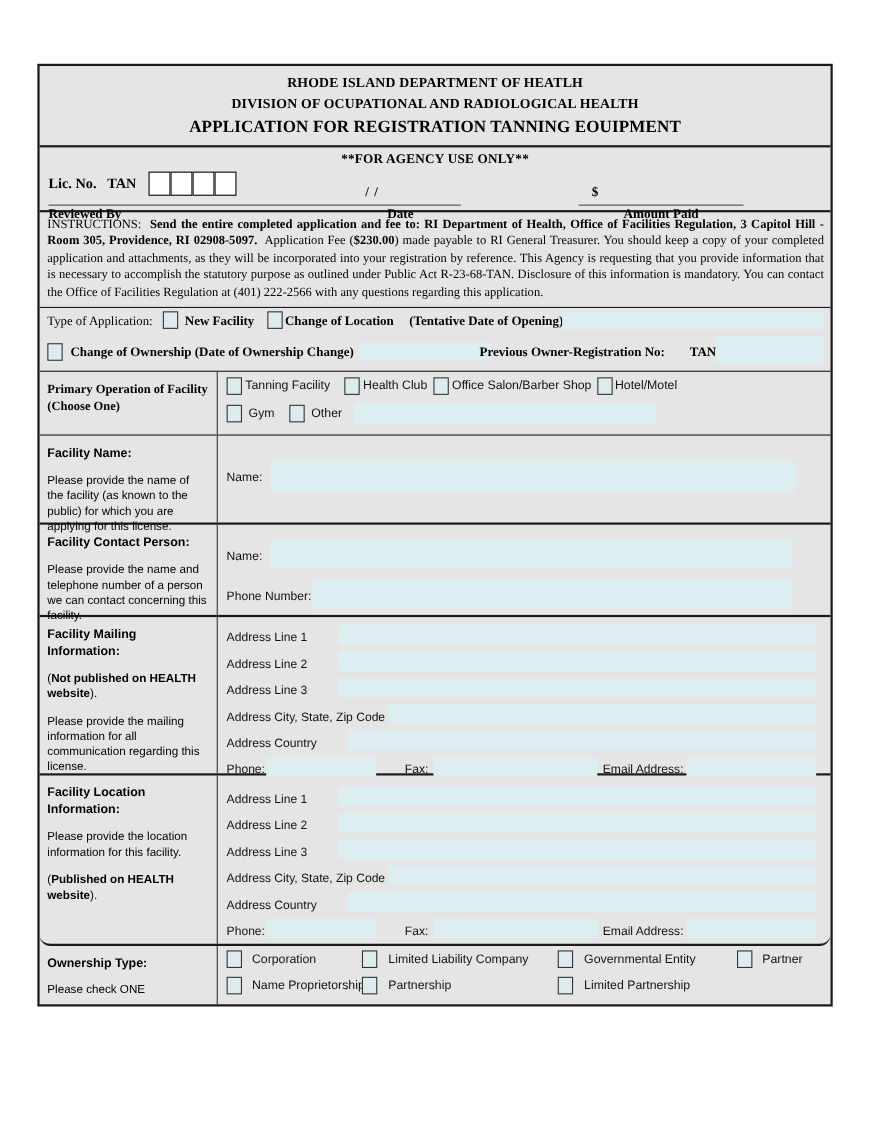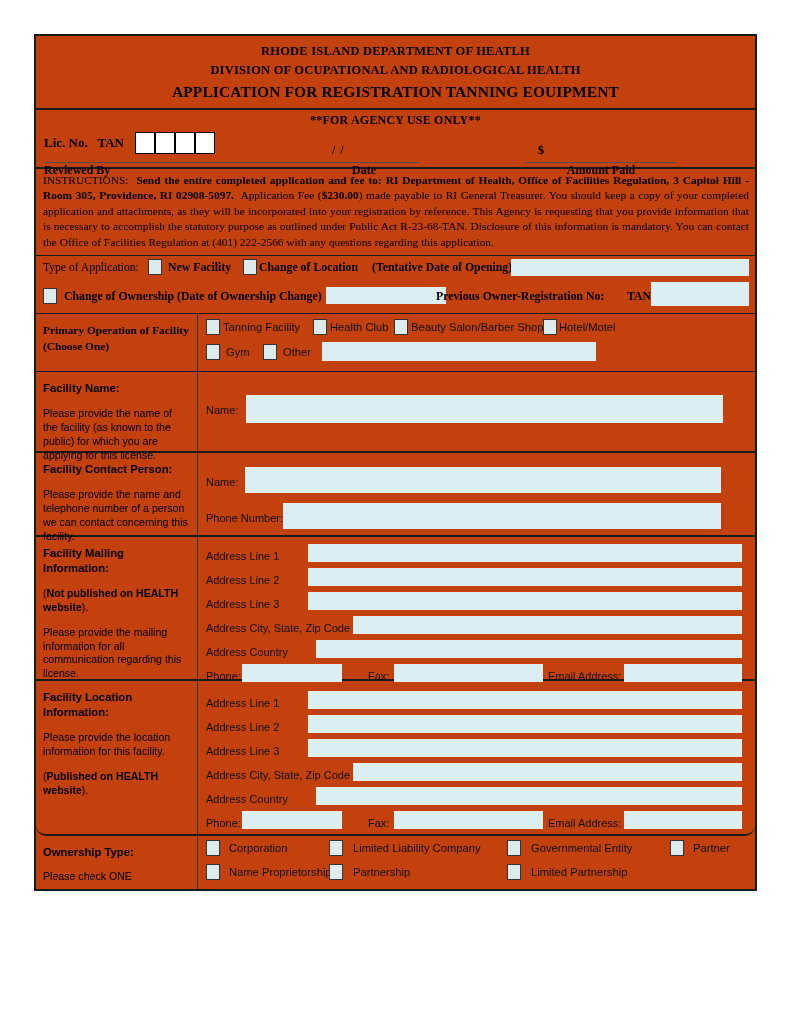--- a/index.html
+++ b/index.html
@@ -9,24 +9,24 @@
     background:#ffffff;
     font-family:"Liberation Serif", serif;
     color:#000;
     position:relative;
     overflow:hidden;
   }
 
   
   .form {
     position:absolute;
-    left:34px; top:34px;
+    left:34px; top:58px;
     width:723px;
     border:2px solid #1a1a1a;
-    background:#c2410c;
+    background:#e5e5e5;
   }
 
   
   .band { border-bottom:2px solid #1a1a1a; }
   .band.thin { border-bottom-width:1px; }
   .band:last-child { border-bottom:none; }
 
   
   .titleblock { padding:6px 0 5px 0; text-align:center; }
   .t1 { font-weight:bold; font-size:12.5px; letter-spacing:.2px; line-height:1.52; }
@@ -164,21 +164,21 @@
       <div class="h">(Choose One)</div>
     </div>
     <div class="rcol">
       <span class="cb abs" style="left:8px; top:5px;"></span>
       <div class="cblbl" style="left:25px; top:7px;">Tanning Facility</div>
 
       <span class="cb abs" style="left:115px; top:5px;"></span>
       <div class="cblbl" style="left:132px; top:7px;">Health Club</div>
 
       <span class="cb abs" style="left:196px; top:5px;"></span>
-      <div class="cblbl" style="left:213px; top:7px;">Beauty Salon/Barber Shop</div>
+      <div class="cblbl" style="left:213px; top:7px;">Office Salon/Barber Shop</div>
 
       <span class="cb abs" style="left:345px; top:5px;"></span>
       <div class="cblbl" style="left:361px; top:7px;">Hotel/Motel</div>
 
       <span class="cb abs" style="left:8px; top:30px;"></span>
       <div class="cblbl" style="left:28px; top:32px;">Gym</div>
 
       <span class="cb abs" style="left:65px; top:30px;"></span>
       <div class="cblbl" style="left:85px; top:32px;">Other</div>
       <div class="fld" style="left:124px; top:28px; width:274px; height:19px;"></div>

